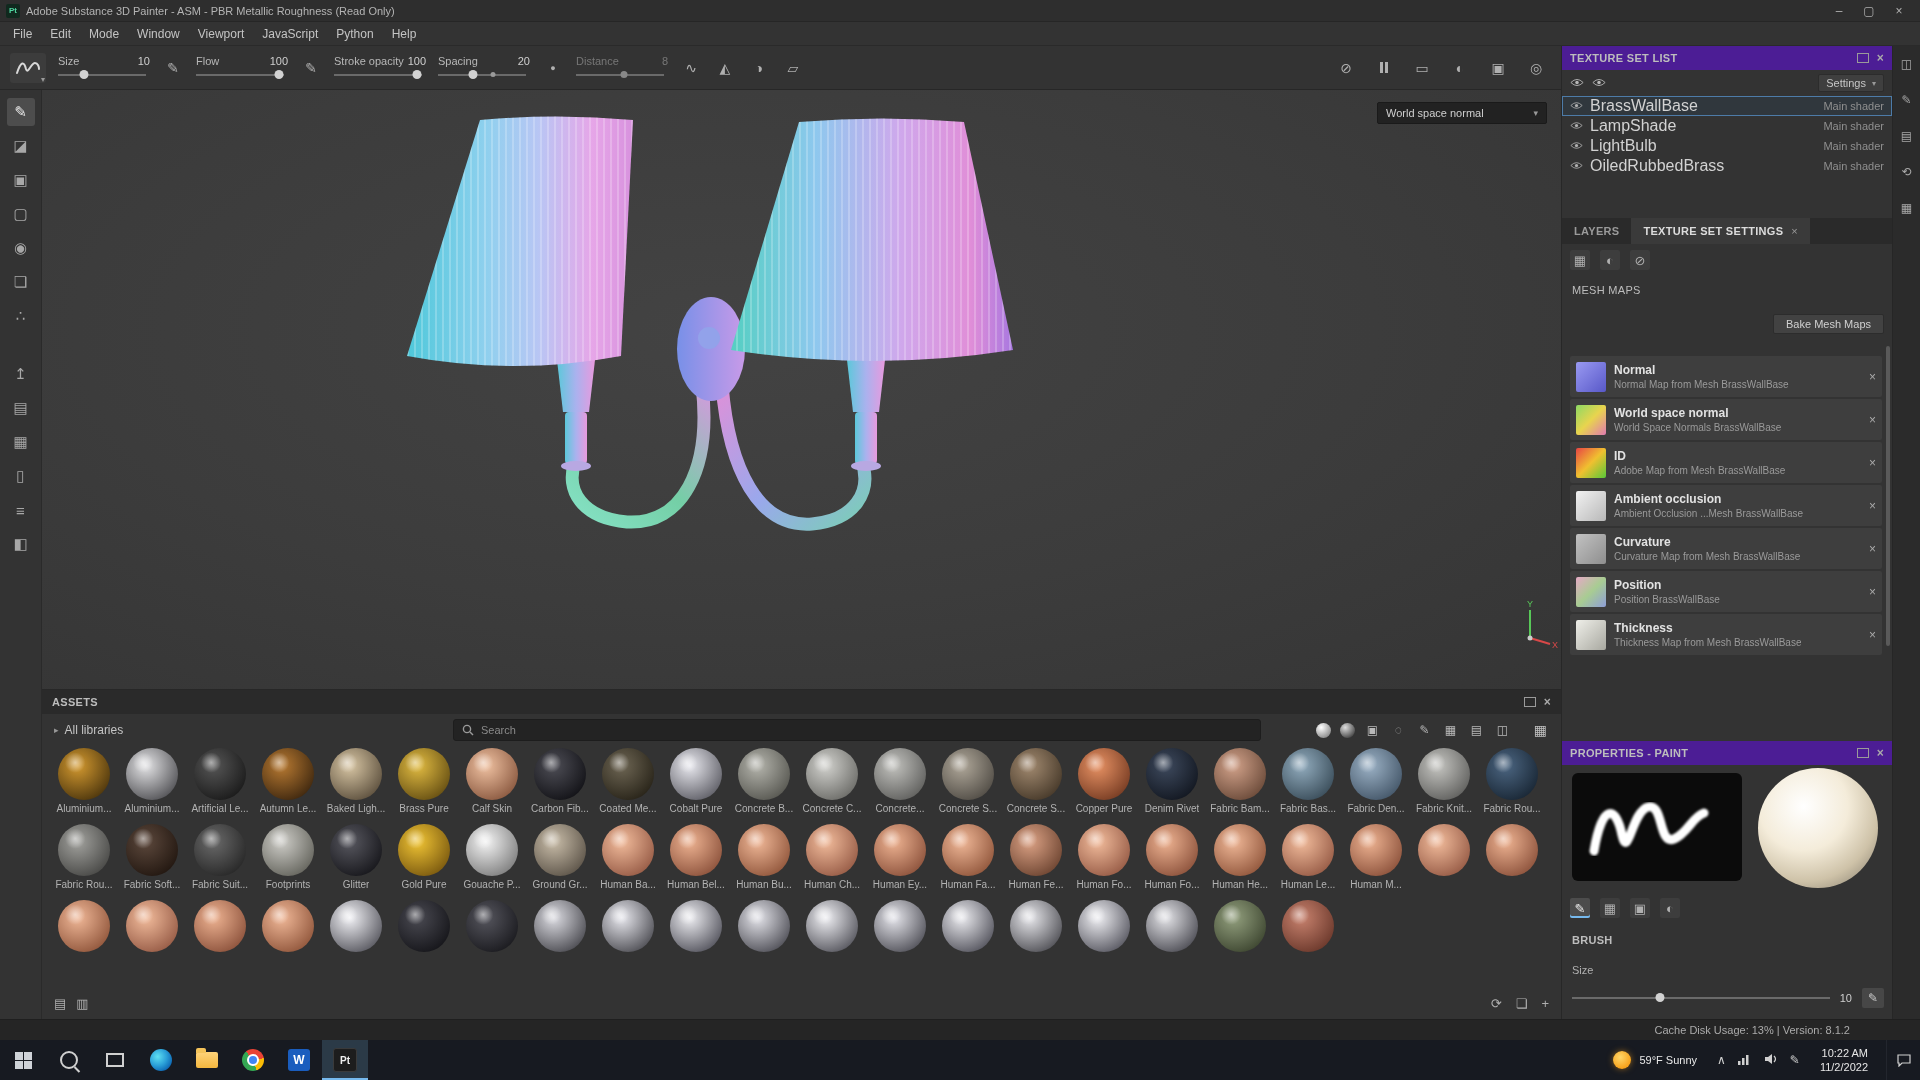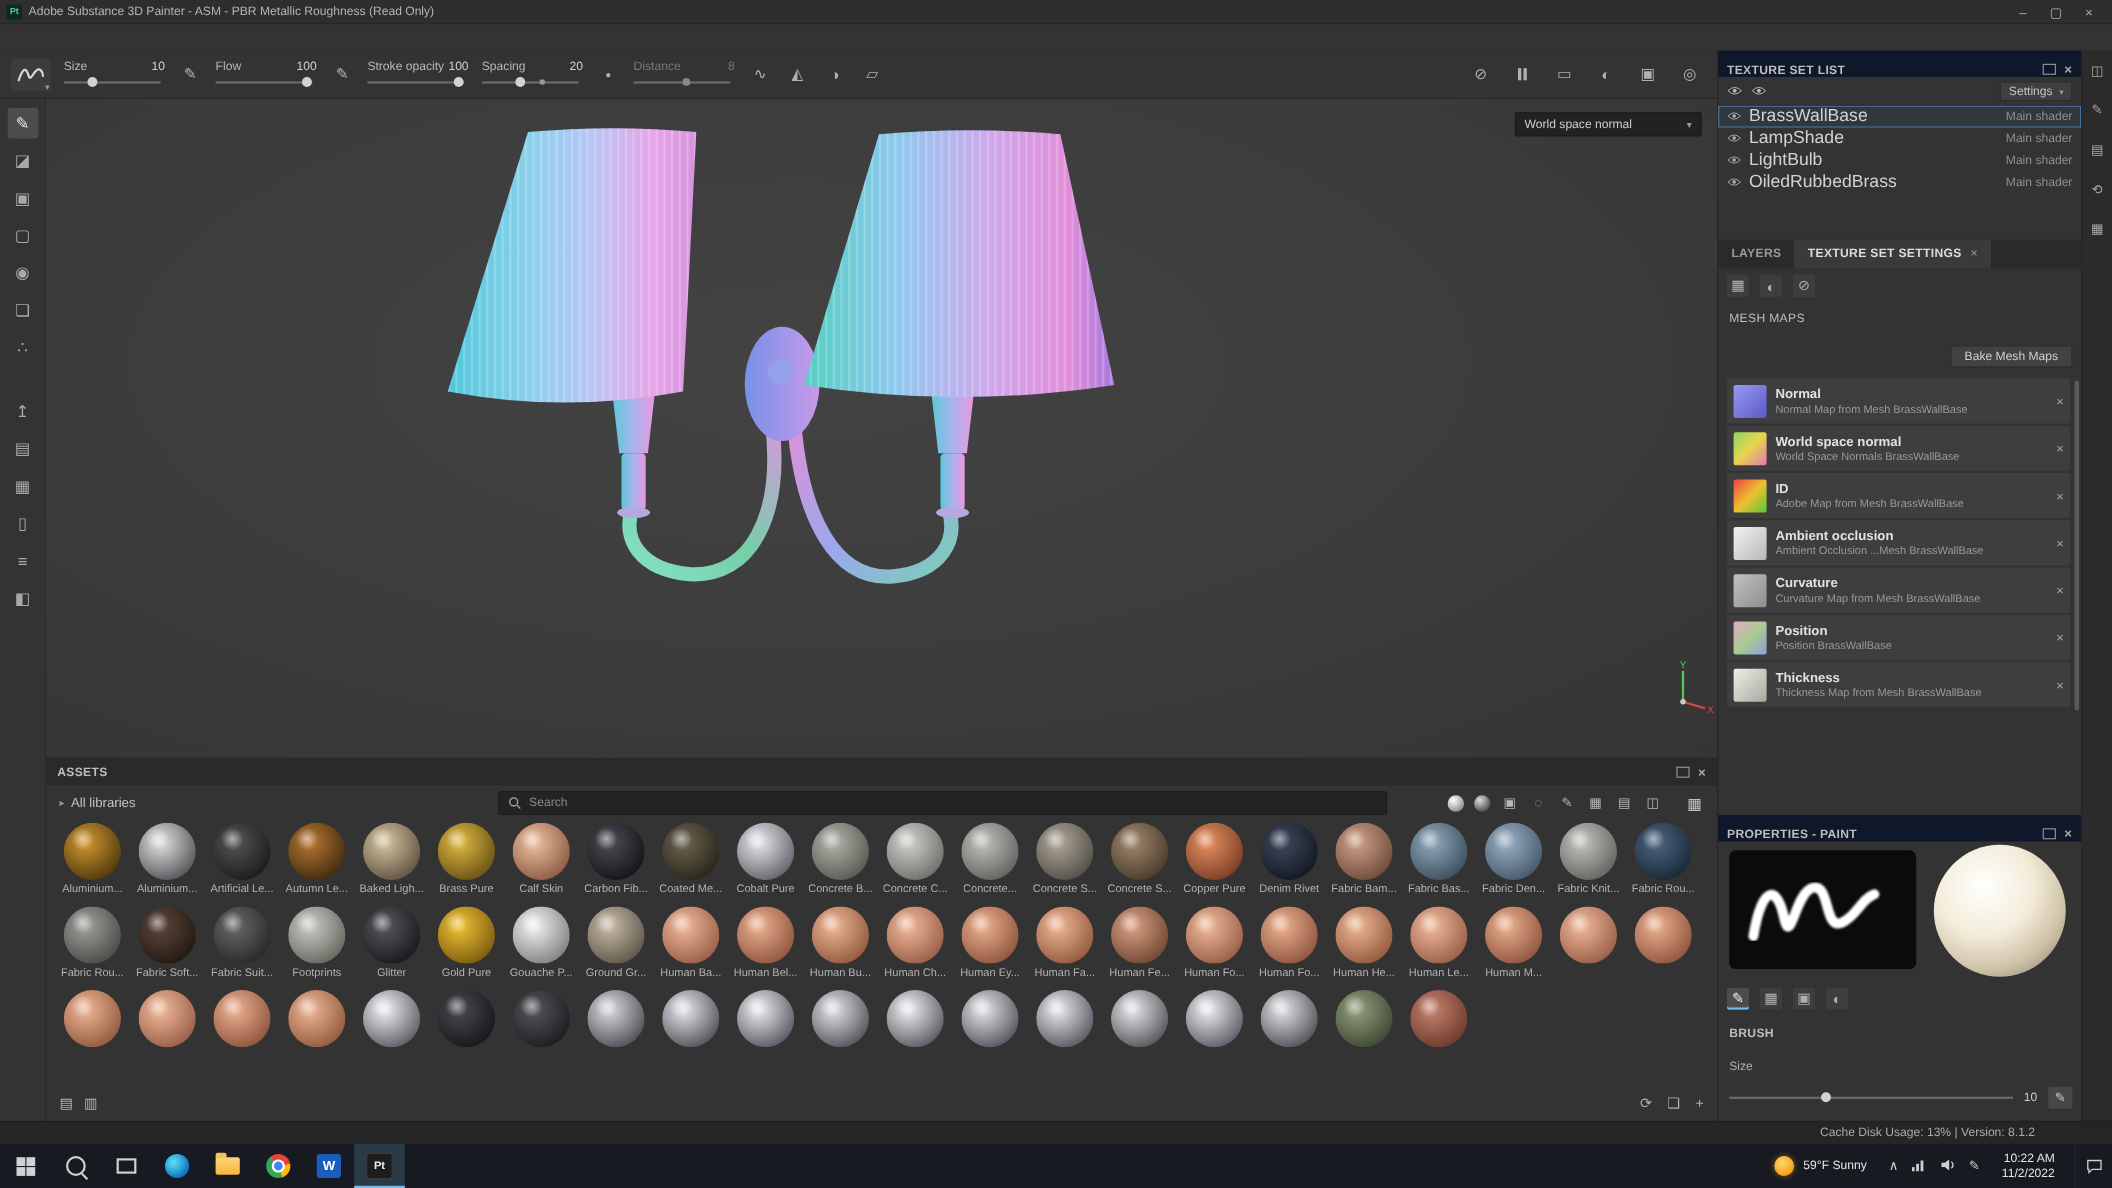--- a/index.html
+++ b/index.html
@@ -45,41 +45,41 @@
 
 
 .viewport{position:absolute;left:42px;top:90px;width:1519px;height:599px;background:radial-gradient(ellipse at 45% 40%,#434343 0%,#3c3c3c 55%,#353535 100%);overflow:hidden}
 .shading-dd{position:absolute;top:12px;right:14px;width:170px;height:22px;background:#222;border:1px solid #1a1a1a;border-radius:2px;display:flex;align-items:center;padding:0 8px;font-size:11px;color:#cfcfcf}
 .shading-dd .chev{margin-left:auto;font-size:9px;color:#9a9a9a}
 .sconce{position:absolute;left:365px;top:20px}
 .gizmo{position:absolute;left:1468px;top:508px}
 
 
 .right-panel{position:absolute;left:1561px;top:46px;width:331px;height:973px;background:#333;border-left:1px solid #272727}
-.panel-header{position:absolute;left:0;right:0;height:24px;background:#0f172a;display:flex;align-items:flex-end;padding:0 8px;font-size:11px;font-weight:bold;color:#bdbdbd;letter-spacing:.3px}
+.panel-header{position:absolute;left:0;right:0;height:24px;background:#4c1d95;display:flex;align-items:center;padding:0 8px;font-size:11px;font-weight:bold;color:#bdbdbd;letter-spacing:.3px}
 .ph-icons{margin-left:auto;display:flex;gap:8px;align-items:center}
 .ph-ico{width:12px;height:10px;border:1px solid #9a9a9a;display:block}
 .ph-x{color:#aaa;font-size:12px}
 .tsl-controls{position:absolute;top:26px;left:0;right:0;height:22px;display:flex;align-items:center;padding:0 8px;gap:8px}
 .settings-btn{margin-left:auto;height:18px;background:#3f3f3f;border:1px solid #2c2c2c;border-radius:2px;display:flex;align-items:center;gap:6px;padding:0 7px;font-size:11px;color:#c6c6c6}
 .settings-btn .chev{font-size:8px;color:#999}
 .ts-rows{position:absolute;top:50px;left:0;right:0}
 .ts-row{height:20px;display:flex;align-items:center;padding:0 8px;gap:7px}
 .ts-row.sel{background:#30373d;box-shadow:inset 0 0 0 1px #4d7ba8}
 .ts-name{font-size:16px;color:#d2d2d2}
 .ts-shader{margin-left:auto;font-size:11px;color:#8f8f8f}
 .tabs-row{position:absolute;top:172px;left:0;right:0;height:26px;background:#2a2a2a;display:flex;align-items:flex-end}
 .tab{padding:0 12px;line-height:26px;font-size:11px;font-weight:bold;color:#9a9a9a;letter-spacing:.3px;display:flex;align-items:center;gap:8px}
 .tab.active{background:#3a3a3a;color:#dcdcdc}
 .tab .tab-x{font-weight:normal;color:#9a9a9a}
 .tss-icons{position:absolute;top:204px;left:8px;display:flex;gap:10px}
 .tss-ico{width:20px;height:20px;display:flex;align-items:center;justify-content:center;color:#b0b0b0;font-size:13px;background:#3d3d3d;border-radius:2px}
 .mm-title{position:absolute;top:238px;left:10px;font-size:11px;font-weight:normal;color:#bdbdbd;letter-spacing:.3px}
 .bake-btn{position:absolute;top:268px;right:8px;height:20px;background:#424242;border:1px solid #2c2c2c;border-radius:2px;padding:0 12px;font-size:11px;color:#d0d0d0;display:flex;align-items:center}
-.mm-list{position:absolute;top:298px;left:8px;right:10px}
+.mm-list{position:absolute;top:310px;left:8px;right:10px}
 .mm-card{height:41px;margin-bottom:2px;background:#3e3e3e;border-radius:2px;display:flex;align-items:center;padding:0 6px;gap:8px}
 .mm-thumb{width:30px;height:30px;border-radius:2px;flex:none}
 .mm-texts{display:flex;flex-direction:column;gap:2px;overflow:hidden}
 .mm-name{font-size:12px;font-weight:bold;color:#e2e2e2;white-space:nowrap}
 .mm-desc{font-size:10px;color:#9a9a9a;white-space:nowrap}
 .mm-x{margin-left:auto;color:#aaa;font-size:12px}
 .sel-btns{position:absolute;top:602px;left:8px;right:10px}
 .sel-btn{height:19px;margin-bottom:2px;background:#3e3e3e;border-radius:2px;display:flex;align-items:center;justify-content:center;font-size:11px;color:#ababab}
 .panel-scroll{position:absolute;right:2px;top:300px;width:4px;height:300px;background:#5a5a5a;border-radius:2px}
 .props-header{top:695px}
@@ -158,20 +158,30 @@
   <div class="titlebar">
     <span class="app-icon">Pt</span>
     <span class="title">Adobe Substance 3D Painter - ASM - PBR Metallic Roughness (Read Only)</span>
     <div class="win-controls">
       <span class="win-btn">–</span>
       <span class="win-btn">▢</span>
       <span class="win-btn">×</span>
     </div>
   </div>
 
+  <div class="menubar">
+      <span class="menu-item">File</span>
+      <span class="menu-item">Edit</span>
+      <span class="menu-item">Mode</span>
+      <span class="menu-item">Window</span>
+      <span class="menu-item">Viewport</span>
+      <span class="menu-item">JavaScript</span>
+      <span class="menu-item">Python</span>
+      <span class="menu-item">Help</span>
+    </div>
 
   <div class="toolbar">
     <div class="tb-brushpreset">
       <svg width="26" height="18" viewBox="0 0 26 18">
           <path d="M2 14 C6 2 9 2 11 10 C13 16 16 4 20 4 C23 4 24 8 24 10" fill="none" stroke="#d8d8d8" stroke-width="2" stroke-linecap="round"></path>
         </svg>
       <span class="chev">▾</span>
     </div>
     <div class="tb-ctrl">
       <div class="tb-row">

